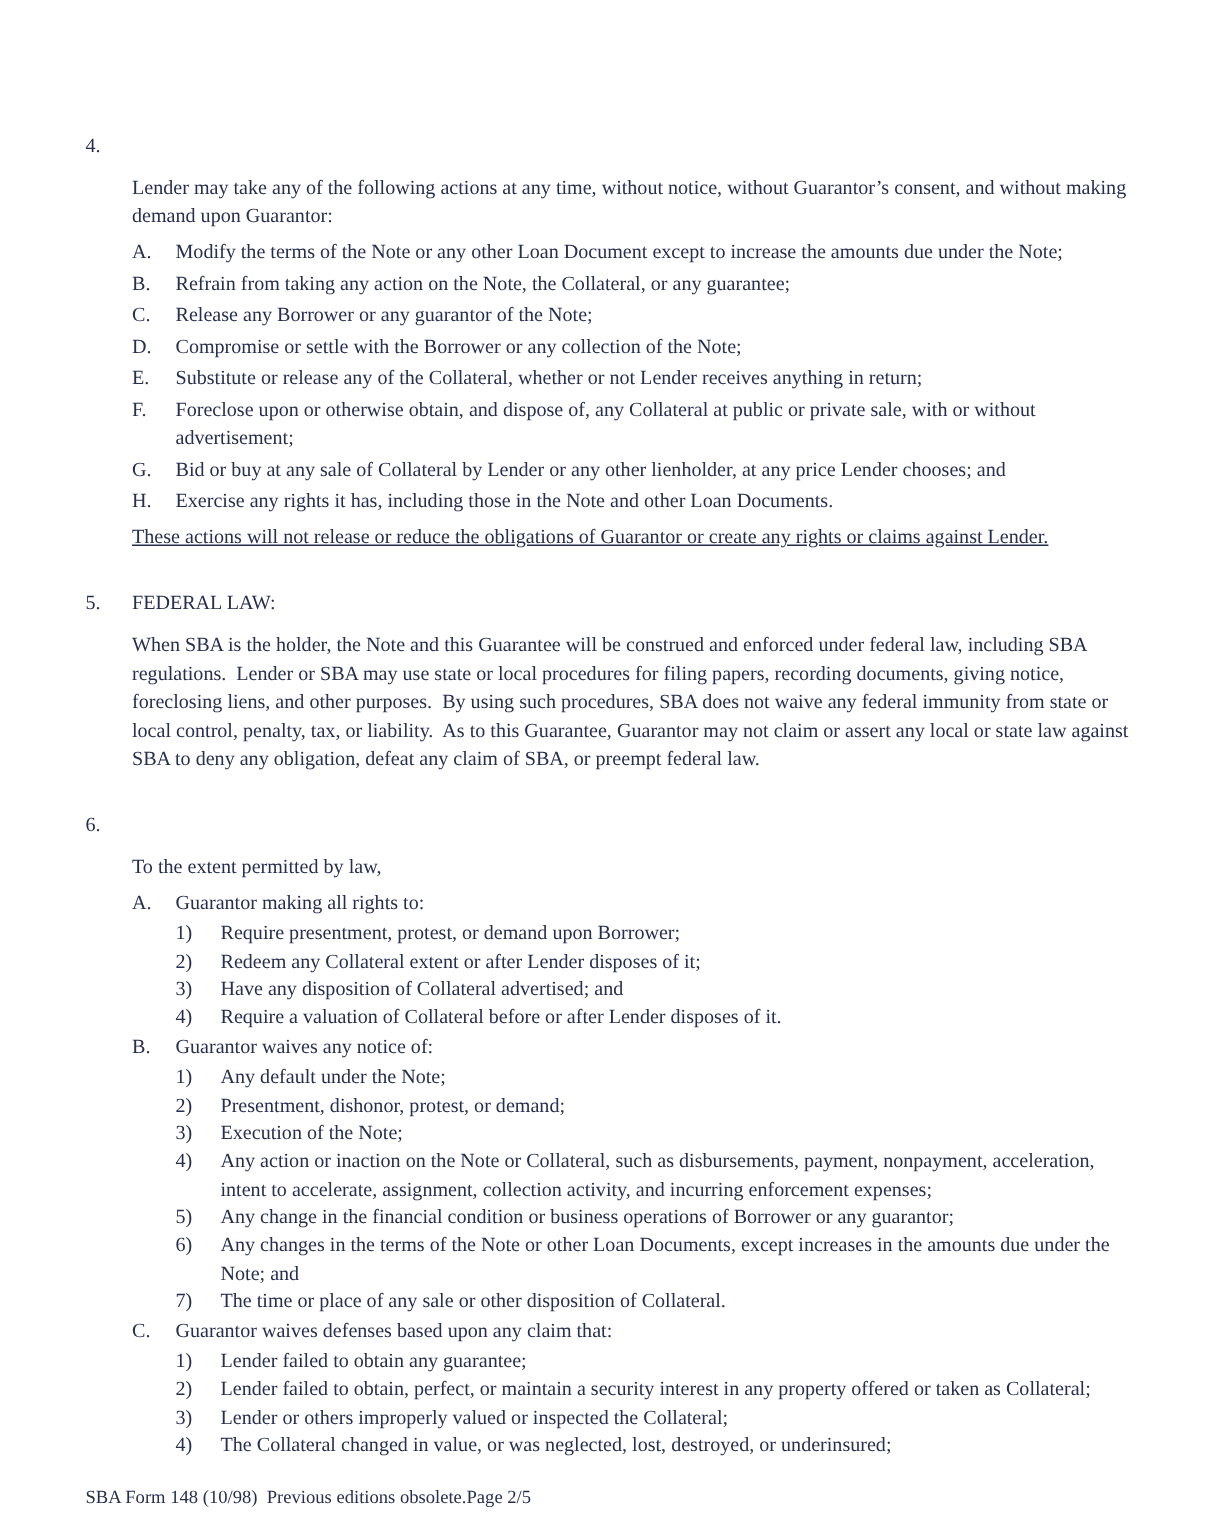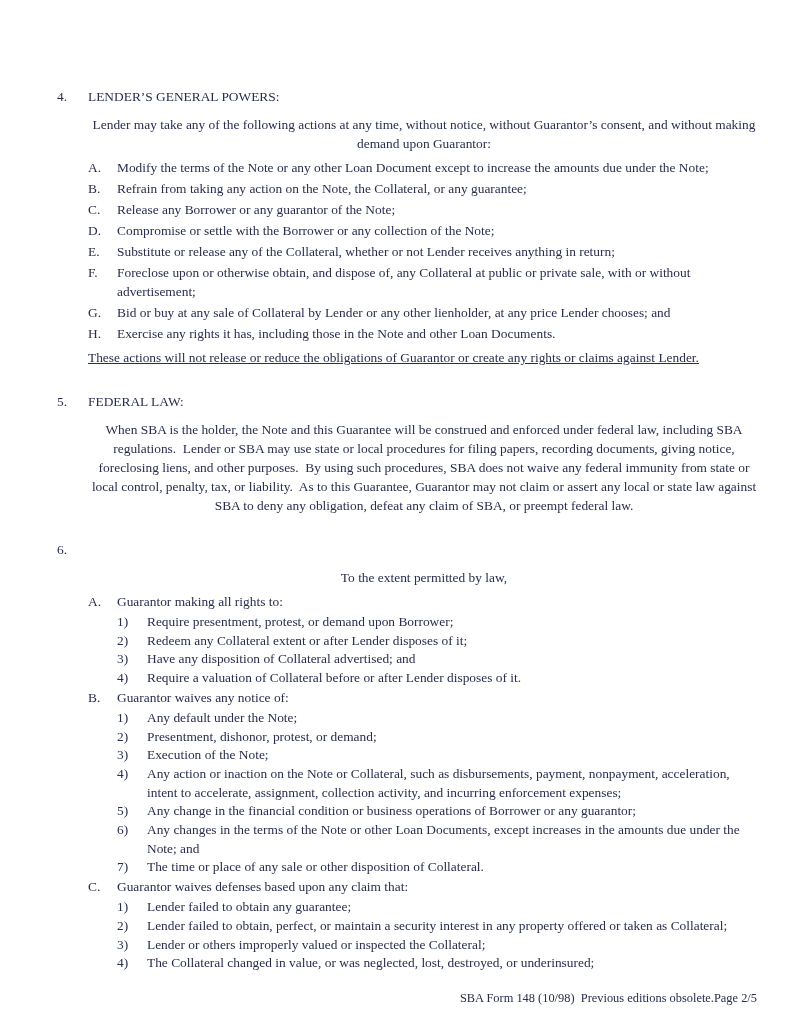--- a/index.html
+++ b/index.html
@@ -26,21 +26,20 @@
   }
   .section { margin-bottom: 25px; }
   .sec-head {
     display: flex;
     margin-bottom: 9px;
   }
   .sec-num { width: 31px; flex: none; }
   .para {
     margin: 0 0 5px 31px;
     white-space: pre-wrap;
-    text-align: center;
   }
   .item {
     display: flex;
     margin: 0 0 2px 31px;
   }
   .ilabel { width: 29px; flex: none; }
   .itext { flex: 1; }
   .sub {
     display: flex;
     margin: 0 0 0 60px;
@@ -48,35 +47,34 @@
   }
   .slabel { width: 30px; flex: none; }
   .stext { flex: 1; }
   .closing { margin: 5px 0 0 31px; text-decoration: underline; }
   .footer {
     position: absolute;
     left: 57px;
     right: 53px;
     top: 989px;
     display: flex;
-    justify-content: flex-end;
+    justify-content: flex-start;
     font-size: 12.4px;
     white-space: pre-wrap;
   }
 </style>
 </head>
 <body>
 
 <div class="page">
   <div class="content">
 
     <div class="section">
       <div class="sec-head">
         <span class="sec-num">4.</span>
-        <span class="sec-title">LENDER’S GENERAL POWERS:</span>
       </div>
       <p class="para">Lender may take any of the following actions at any time, without notice, without Guarantor’s consent, and without making demand upon Guarantor:</p>
       <div class="item">
         <span class="ilabel">A.</span>
         <span class="itext">Modify the terms of the Note or any other Loan Document except to increase the amounts due under the Note;</span>
       </div>
       <div class="item">
         <span class="ilabel">B.</span>
         <span class="itext">Refrain from taking any action on the Note, the Collateral, or any guarantee;</span>
       </div>

